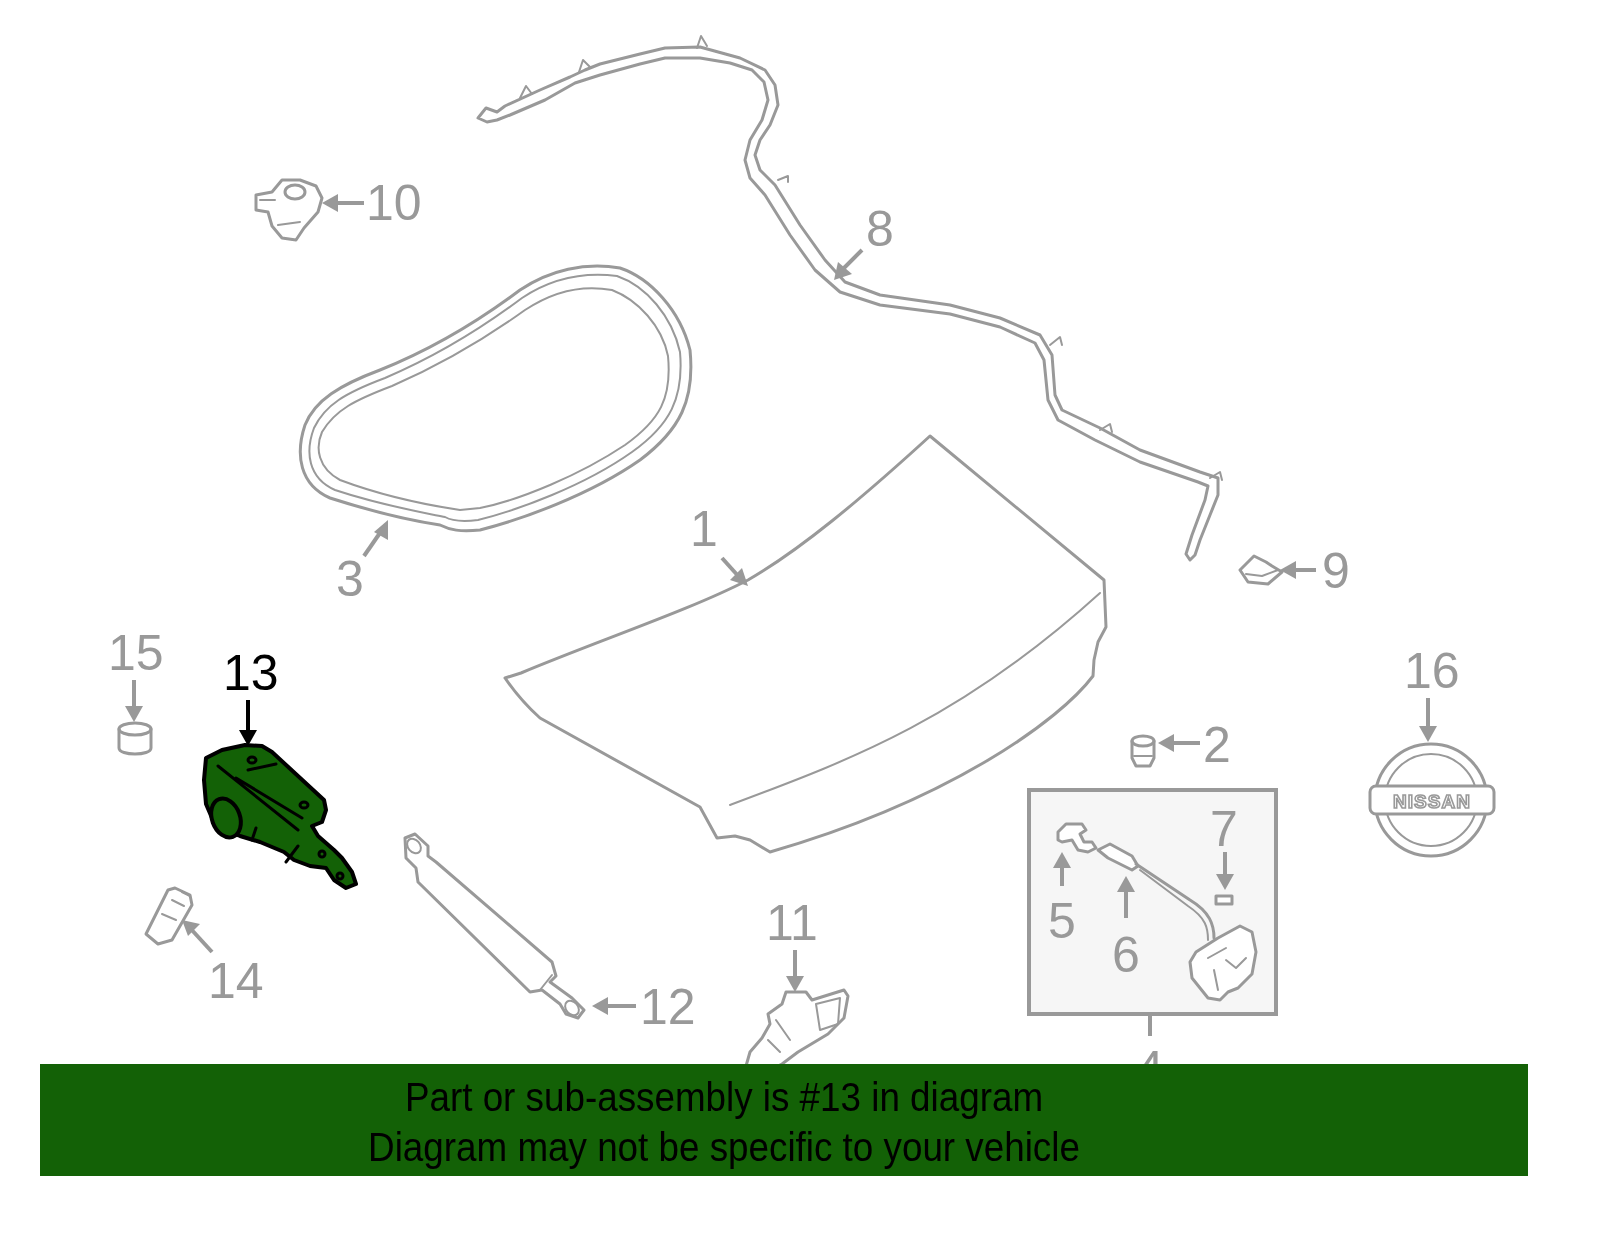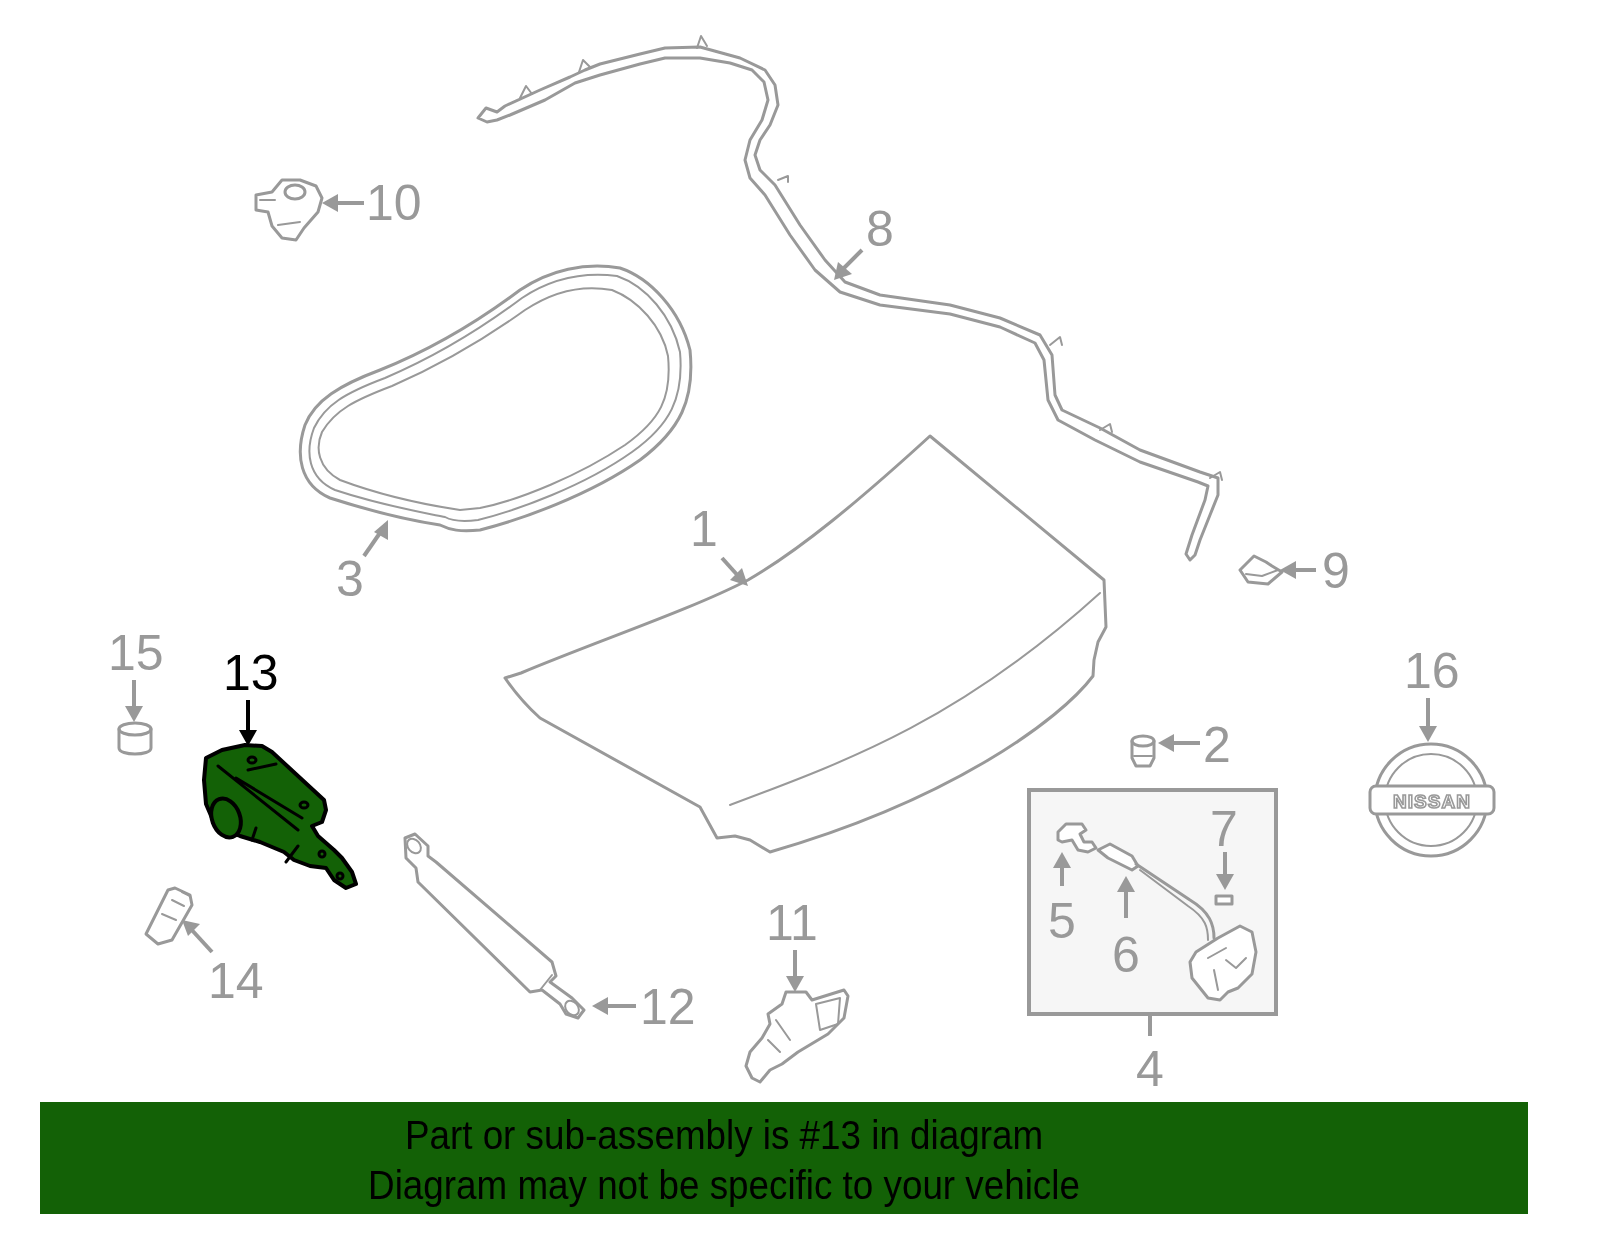--- a/index.html
+++ b/index.html
@@ -13,21 +13,21 @@
     .arrow-head { fill: #999999; }
     .callout { font-family: "Liberation Sans", sans-serif; font-size: 50px; fill: #999999; }
     .callout-active { fill: #000000; }
     .arrow-active-line { stroke: #000000; stroke-width: 4; }
     .arrow-active-head { fill: #000000; }
     .hl { fill: #136106; stroke: #000000; stroke-width: 4; stroke-linejoin: round; }
     .hl-line { fill: none; stroke: #000000; stroke-width: 3; stroke-linecap: round; }
     .kit-box { fill: #f6f6f6; stroke: #999999; stroke-width: 4; }
     .logo-text { font-family: "Liberation Sans", sans-serif; font-weight: bold; font-size: 19px;
                  fill: #ffffff; stroke: #999999; stroke-width: 1.6; letter-spacing: 1px; }
-    #banner { position: absolute; left: 40px; top: 1102px; width: 1488px; height: 112px;
+    #banner { position: absolute; left: 40px; top: 1064px; width: 1488px; height: 112px;
               background: #136106; color: #000000; text-align: center; }
     #banner .line { font-size: 40px; line-height: 50px; transform: scaleX(0.92); display: block; }
     #banner .line1 { margin-top: 8px; margin-left: -120px; }
     #banner .line2 { margin-left: -120px; }
   </style>
 </head>
 <body>
 
 <svg id="diagram" viewBox="0 0 1600 1130" xmlns="http://www.w3.org/2000/svg">
 

